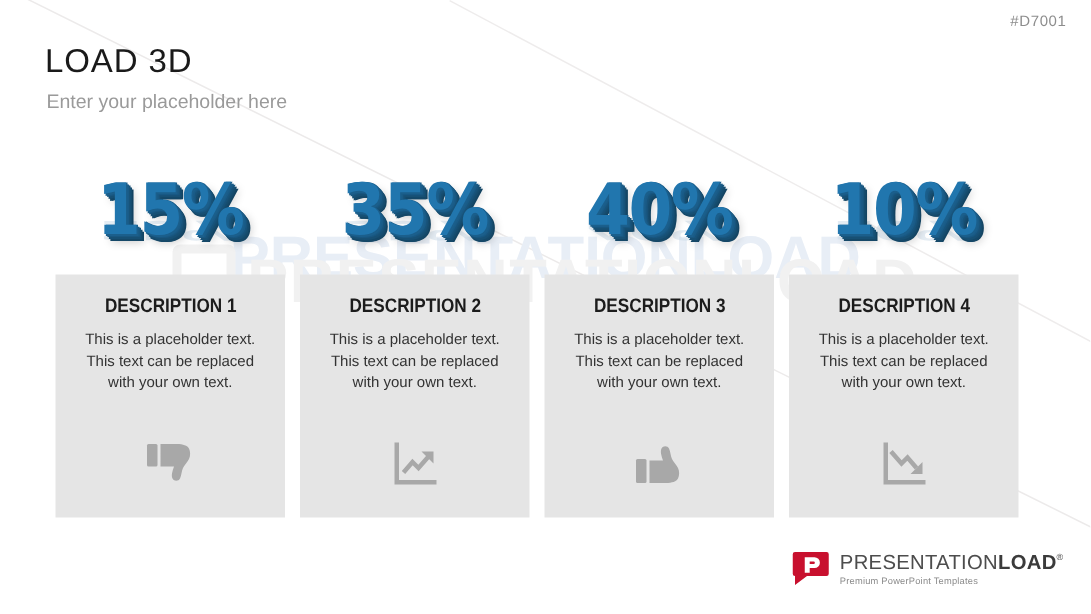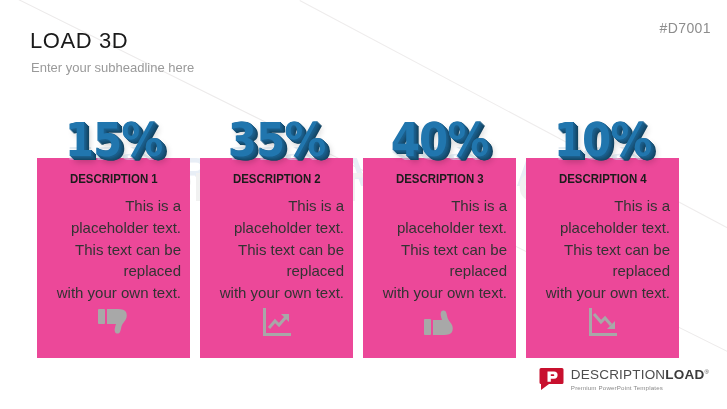--- a/index.html
+++ b/index.html
@@ -82,22 +82,22 @@
     color: #e8eef6;
     white-space: nowrap;
     pointer-events: none;
     z-index: 0;
   }
 
   
   .doc-id {
     position: absolute;
     right: 16px;
-    top: 20px;
-    font-size: 14px;
+    top: 9px;
+    font-size: 10px;
     color: #8d8d8d;
     letter-spacing: 0.4px;
     z-index: 5;
     margin-left: 44px;
   }
 
   
   .headline {
     position: absolute;
     left: 30px;
@@ -183,42 +183,42 @@
     transform: scaleY(-0.42);
     transform-origin: top center;
     opacity: 0.55;
     filter: blur(0.4px);
     z-index: 1;
     pointer-events: none;
   }
 
   
   .card {
-    background: #ec4899;
+    background: #e5e5e5;
     flex: 1;
     display: flex;
     flex-direction: column;
     align-items: center;
     padding-top: 13px;
   }
   .card-title {
     font-family: "Liberation Sans", sans-serif;
     font-size: 13px;
     font-weight: 700;
     color: #1c1c1c;
     letter-spacing: 0px;
     transform: scaleX(0.88);
     margin-bottom: 9px;
     white-space: nowrap;
   }
   .card-body {
-    font-size: 15px;
+    font-size: 10px;
     line-height: 1.45;
     color: #333333;
-    text-align: right;
+    text-align: center;
     padding: 0 9px;
     white-space: pre-line;
   }
   .card-icon {
     margin-top: auto;
     margin-bottom: 18px;
     width: 40px;
     height: 36px;
     display: flex;
     align-items: center;
@@ -279,21 +279,21 @@
   <div class="diag-line-2"></div>
 
   <div class="watermark-blue">PRESENTATIONLOAD</div>
   <div class="watermark">
     <span class="wm-bubble"></span><span>PRESENTATIONLOAD</span>
   </div>
 
   <div class="doc-id">#D7001</div>
 
   <div class="headline">LOAD 3D</div>
-  <div class="subheadline">Enter your subheadline here</div>
+  <div class="subheadline">Enter your placeholder here</div>
 
   <div class="columns">
 
     <div class="column">
       <div class="stat-wrap">
         <div class="stat-reflection">15%</div>
         <div class="stat">15%</div>
       </div>
       <div class="card">
         <div class="card-title">DESCRIPTION 1</div>
@@ -371,18 +371,18 @@
   </div>
 
   <div class="logo">
     <div class="logo-mark">
       <svg width="25" height="25" viewBox="0 0 25 25">
         <path d="M2 1 h21 a1.5 1.5 0 0 1 1.5 1.5 v13 a1.5 1.5 0 0 1 -1.5 1.5 h-13 l-8 6 v-6 h-0 a1.5 1.5 0 0 1 -1.5 -1.5 v-13 a1.5 1.5 0 0 1 1.5 -1.5 z" fill="#c8102e"></path>
         <path d="M8.5 4.5 h6.5 a3.6 3.6 0 0 1 0 7.2 h-3.2 v3.1 h-3.3 z M11.8 7.3 v1.7 h2.6 a0.85 0.85 0 0 0 0 -1.7 z" fill="#ffffff"></path>
       </svg>
     </div>
     <div class="logo-text">
-      <div class="logo-name"><span>DESCRIPTION</span><b>LOAD</b><sup>®</sup></div>
+      <div class="logo-name"><span>PRESENTATION</span><b>LOAD</b><sup>®</sup></div>
       <div class="logo-tag">Premium PowerPoint Templates</div>
     </div>
   </div>
 
 </div>
 
 </body></html>

